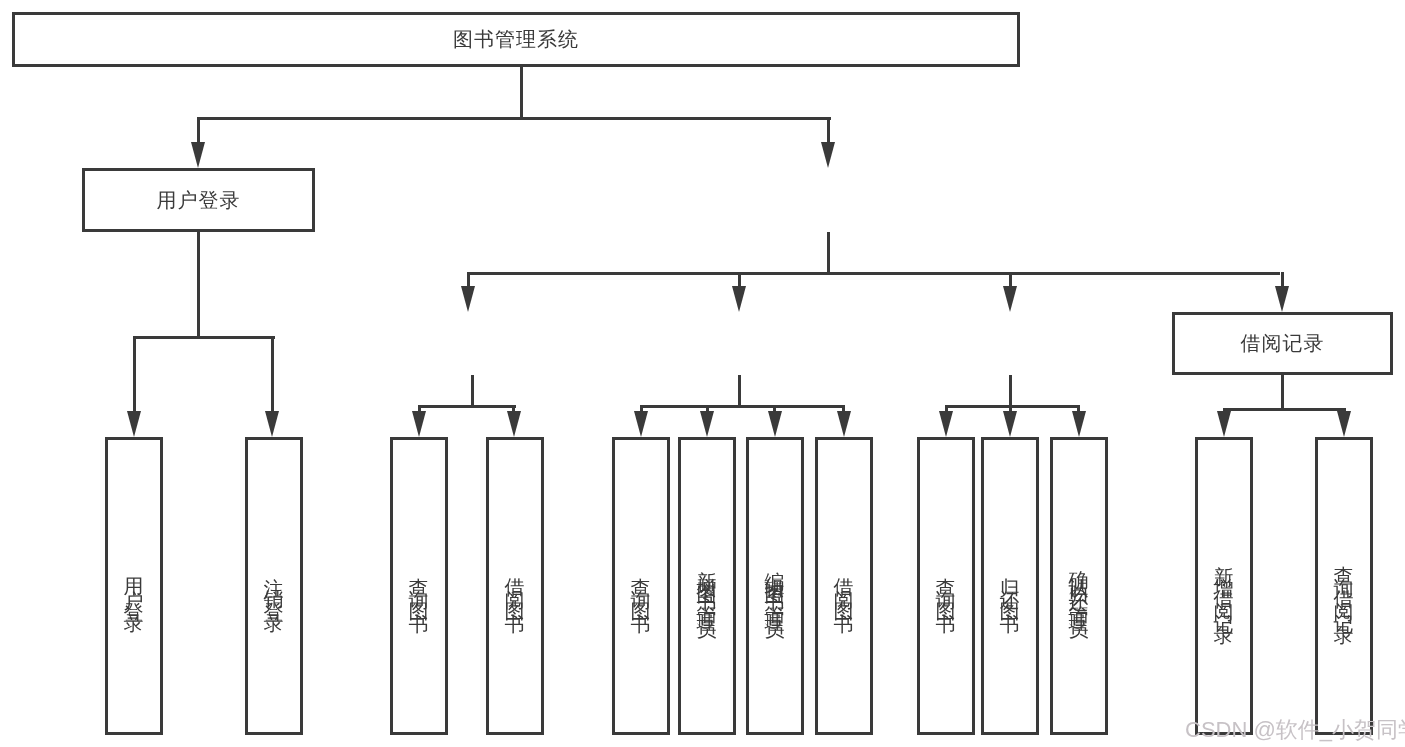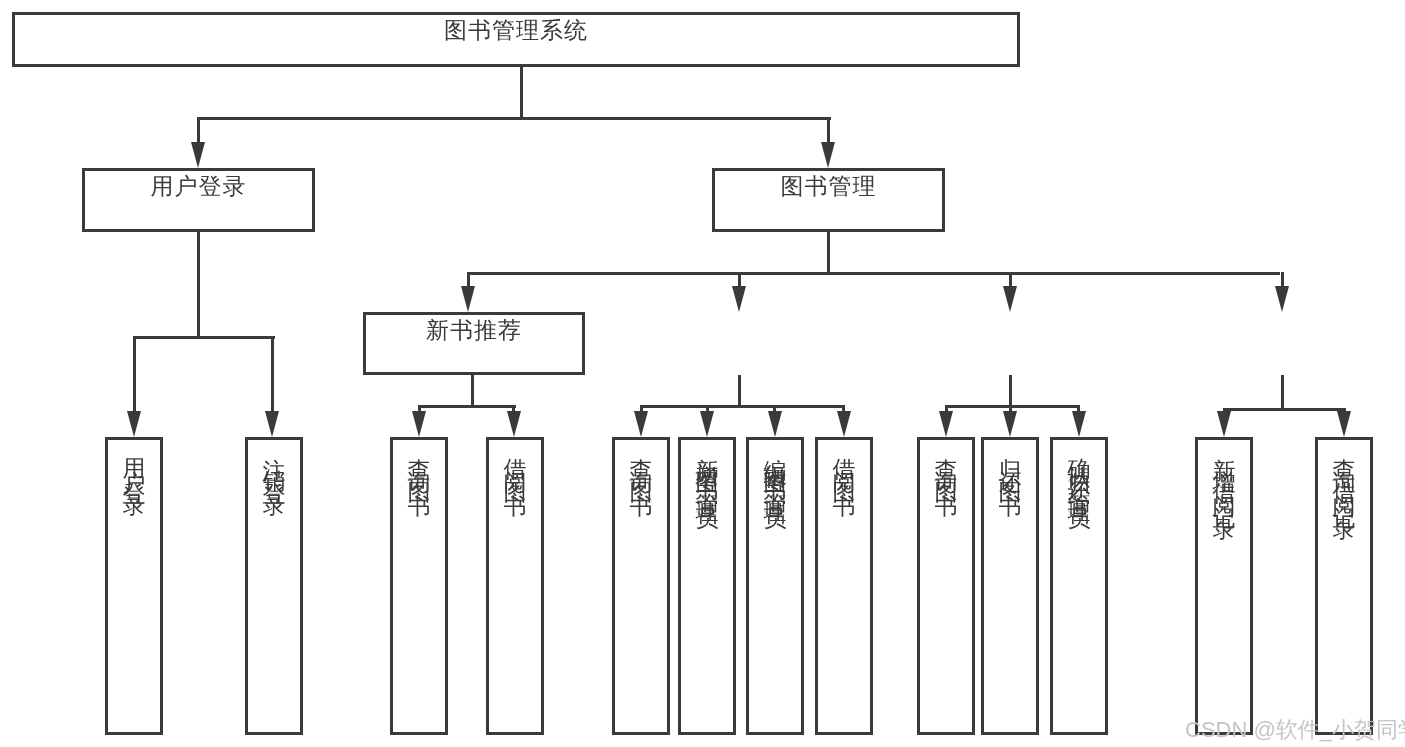--- a/index.html
+++ b/index.html
@@ -25,22 +25,23 @@
     border-left:7px solid transparent;
     border-right:7px solid transparent;
     border-top:26px solid var(--line);
   }
   .box{
     position:absolute;
     box-sizing:border-box;
     background:#fff;
     border:3px solid var(--line);
     display:flex;
+    align-items:center;
     justify-content:center;
-    font-size:23px;
+    font-size:20px;
     color:var(--text);
     z-index:2;
     letter-spacing:1px;
   }
   .leaf{top:437px;width:58px;height:298px;}
   .vtext{
     writing-mode:vertical-rl;
     text-orientation:mixed;
     letter-spacing:12px;
     line-height:1;
@@ -116,26 +117,23 @@
       <div class="arrowhead" style="left: 1337px; top: 411px;"></div>
     </div>
 
   <div class="box" style="left:12px;top:12px;width:1008px;height:55px">
     <span>图书管理系统</span>
   </div>
 
   <div class="box" style="left:82px;top:168px;width:233px;height:64px">
     <span>用户登录</span>
   </div>
-  <div class="box" style="left:712px;top:168px;width:233px;height:64px">
-    <span>图书管理</span>
-  </div>
 
-  <div class="box" style="left:363px;top:312px;width:222px;height:63px">
-    <span>新书推荐</span>
+  <div class="box" style="left:1172px;top:312px;width:221px;height:63px">
+    <span>借阅记录</span>
   </div>
 
   <div class="box leaf" style="left:105px">
     <span class="vtext">用户登录</span>
   </div>
   <div class="box leaf" style="left:245px">
     <span class="vtext">注销登录</span>
   </div>
 
   <div class="box leaf" style="left:390px">

